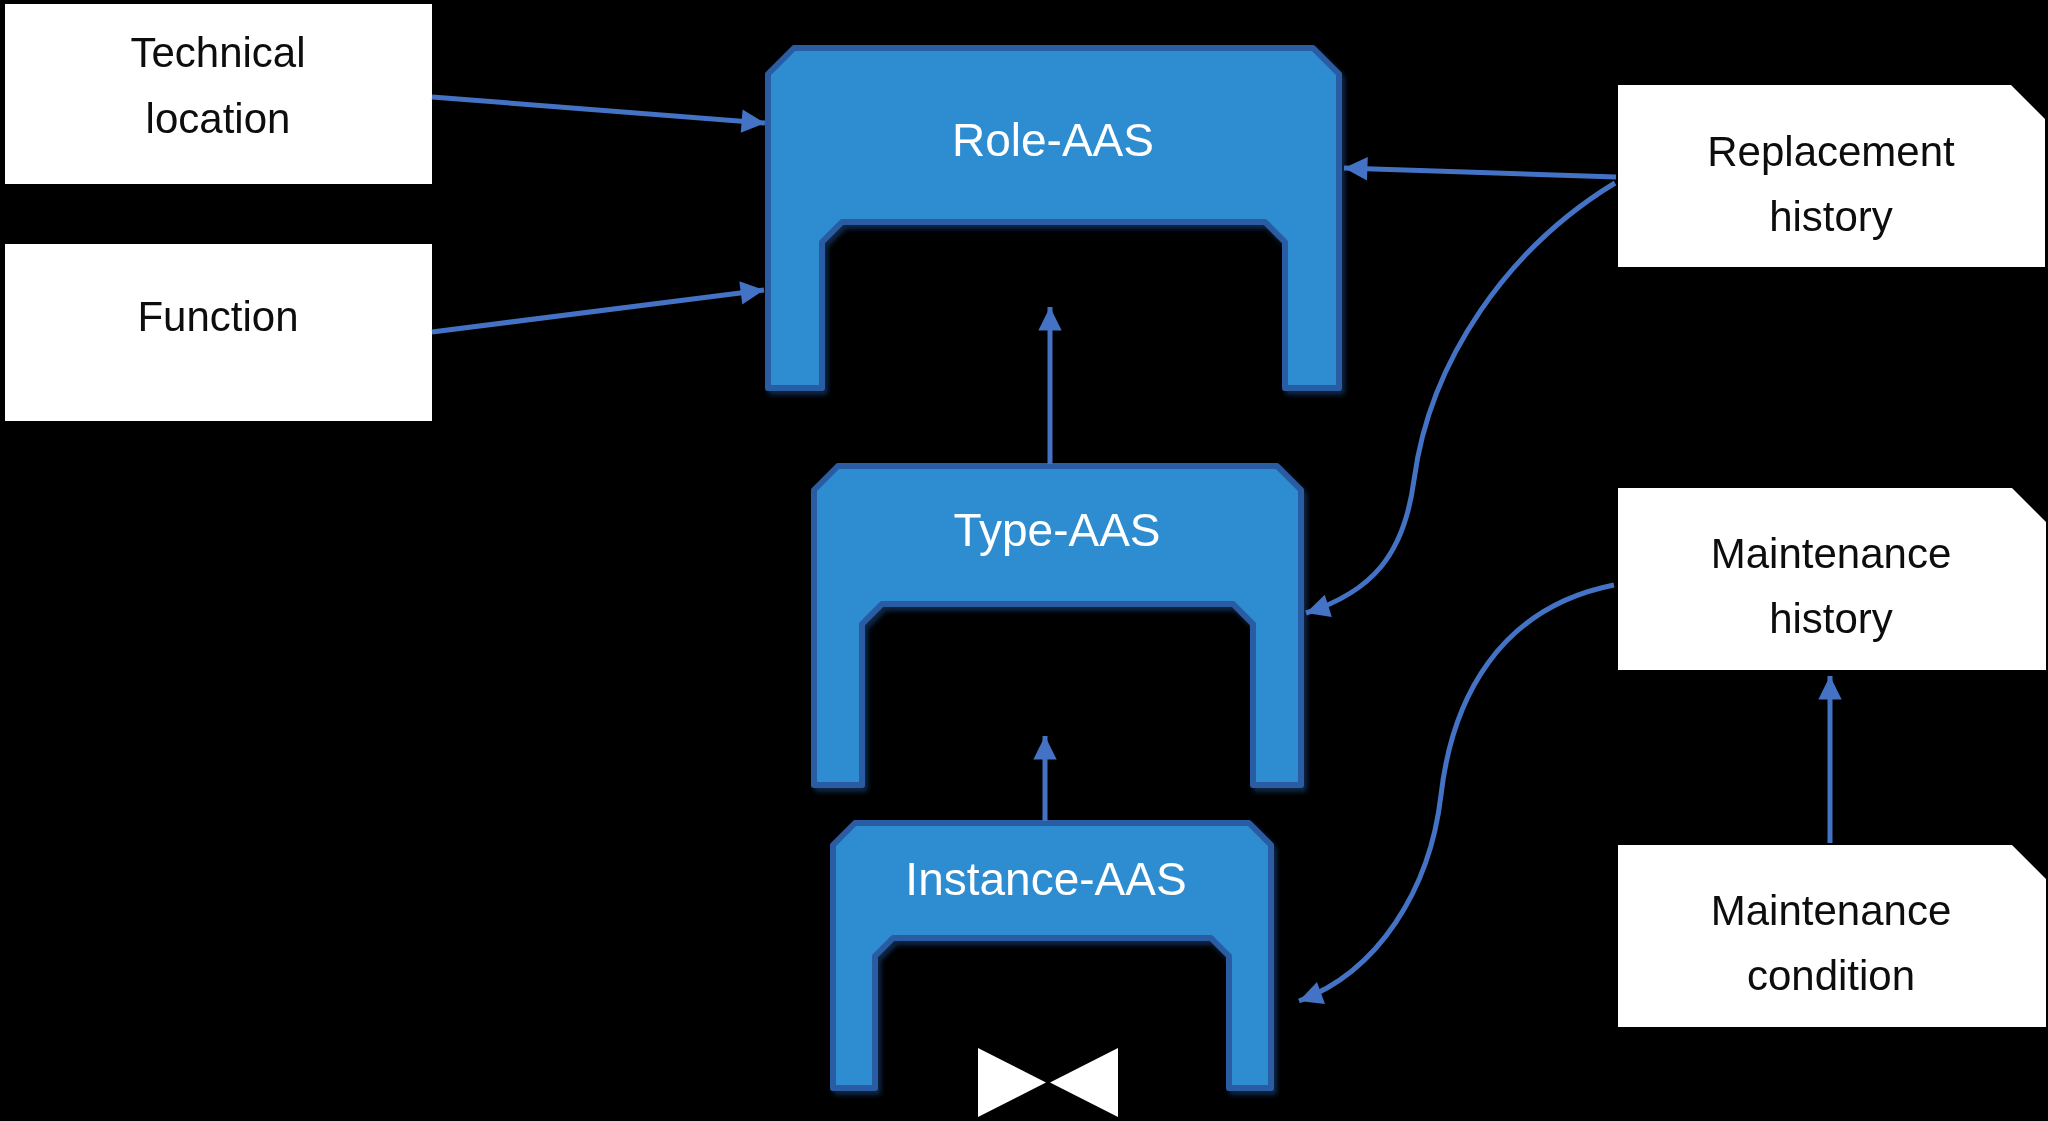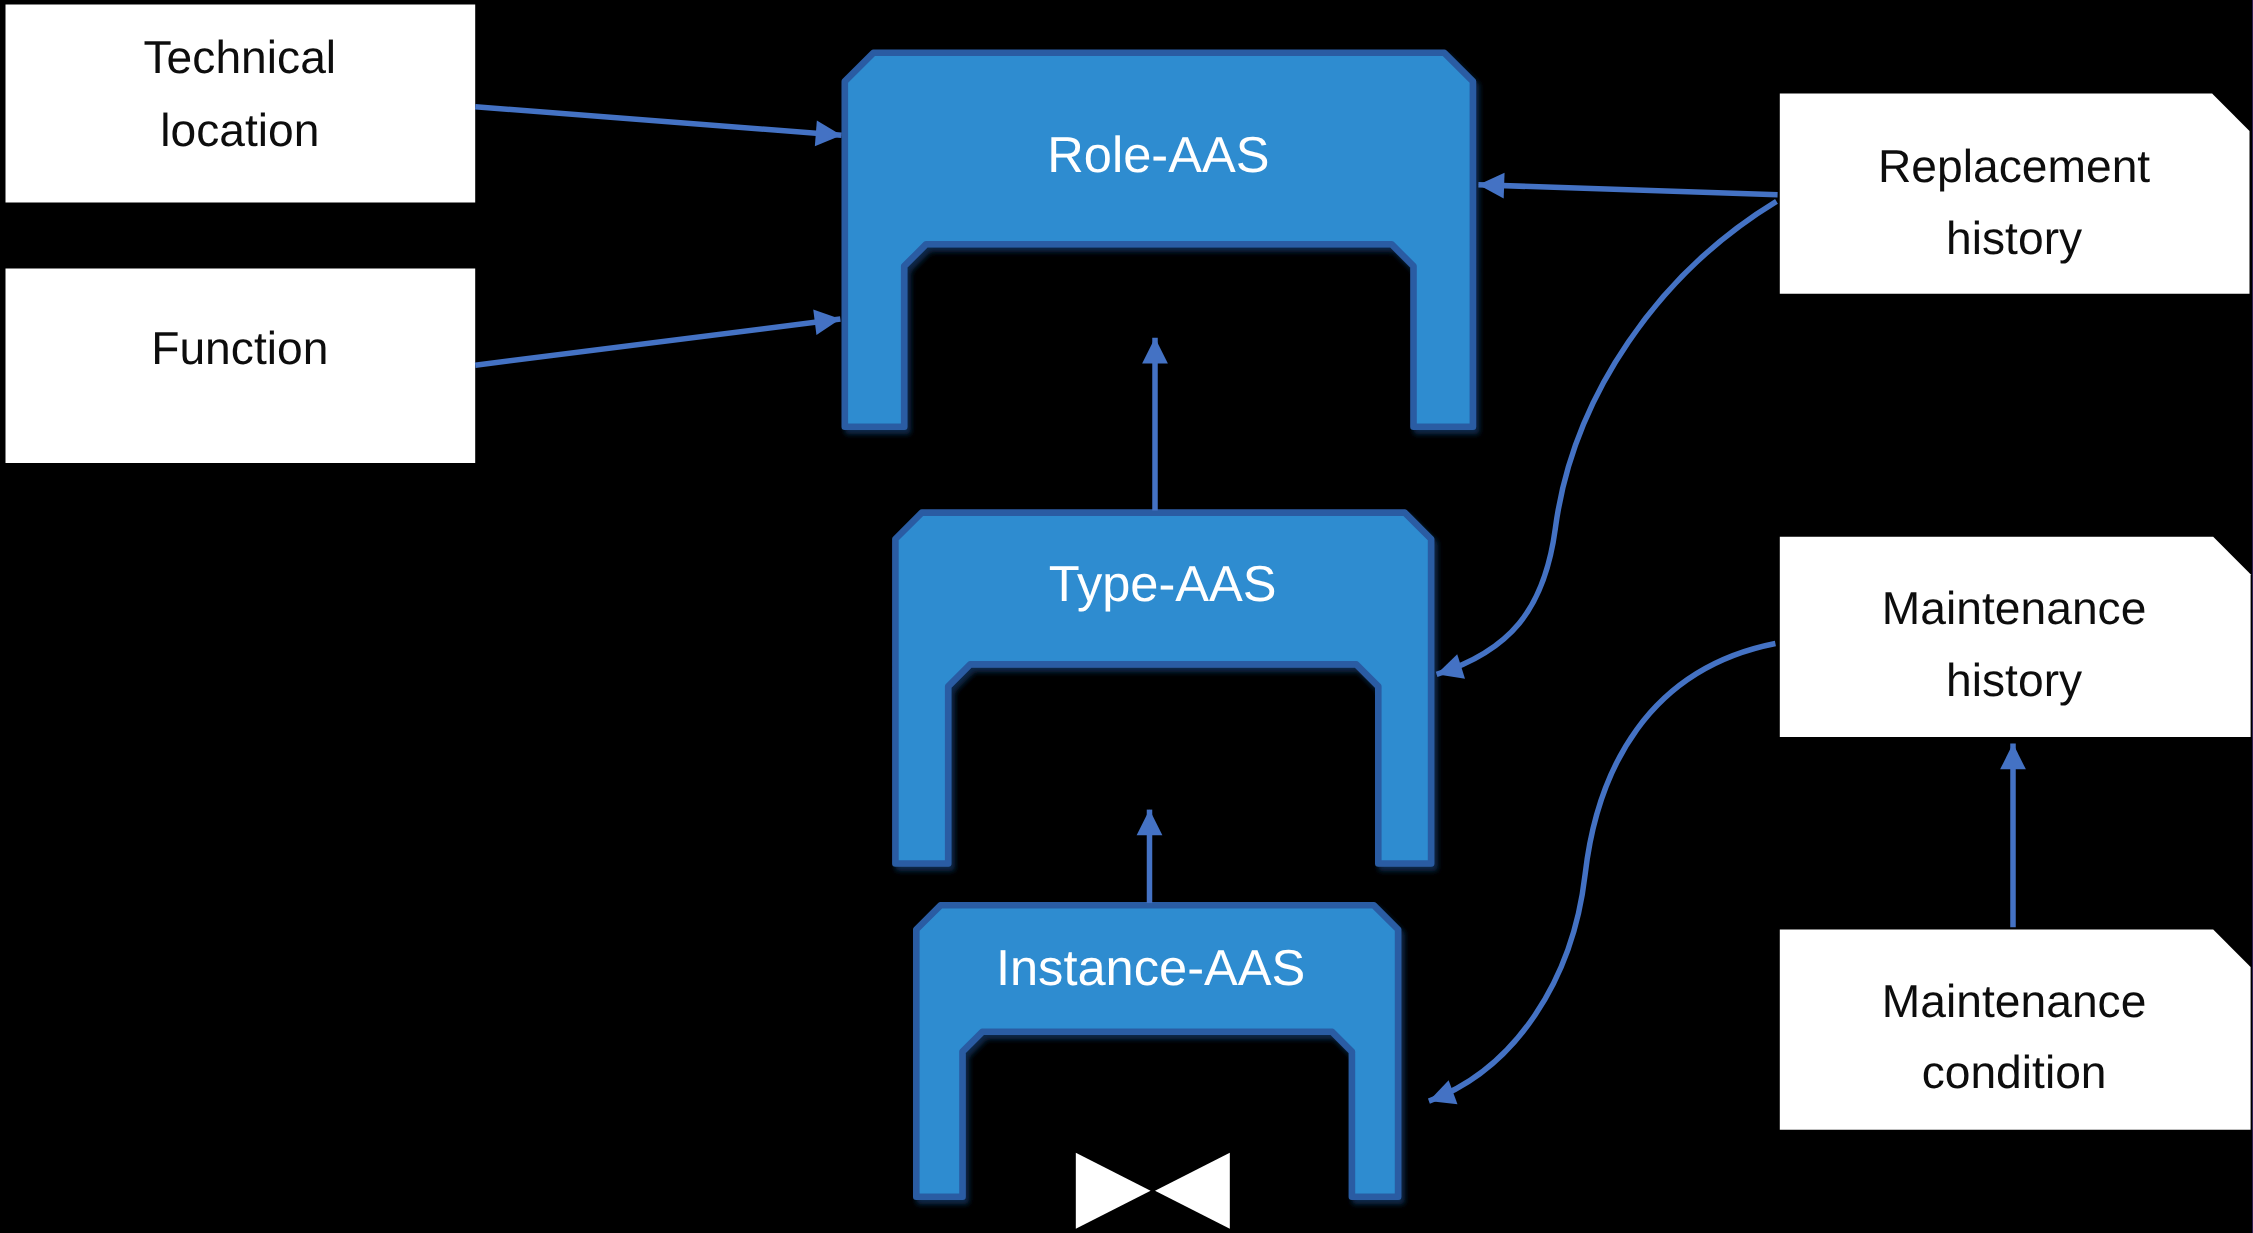--- a/index.html
+++ b/index.html
@@ -1,16 +1,16 @@
 <!DOCTYPE html>
 <html><head>
 <meta charset="utf-8">
 <style>
   html,body{margin:0;padding:0;background:#000;}
-  #stage{width:2048px;height:1121px;position:relative;background:#8b5cf6;overflow:hidden;}
+  #stage{width:2048px;height:1121px;position:relative;background:#1d4ed8;overflow:hidden;}
   svg{display:block;}
   .box-label{font-family:"Liberation Sans",sans-serif;font-size:42px;fill:#0d0d0d;}
   .aas-label{font-family:"Liberation Sans",sans-serif;font-size:46px;fill:#ffffff;}
   text{text-anchor:middle;dominant-baseline:central;}
 </style>
 </head>
 <body>
 
 <div id="stage">
   <svg id="diagram" width="2048" height="1121" viewBox="0 0 2048 1121">

